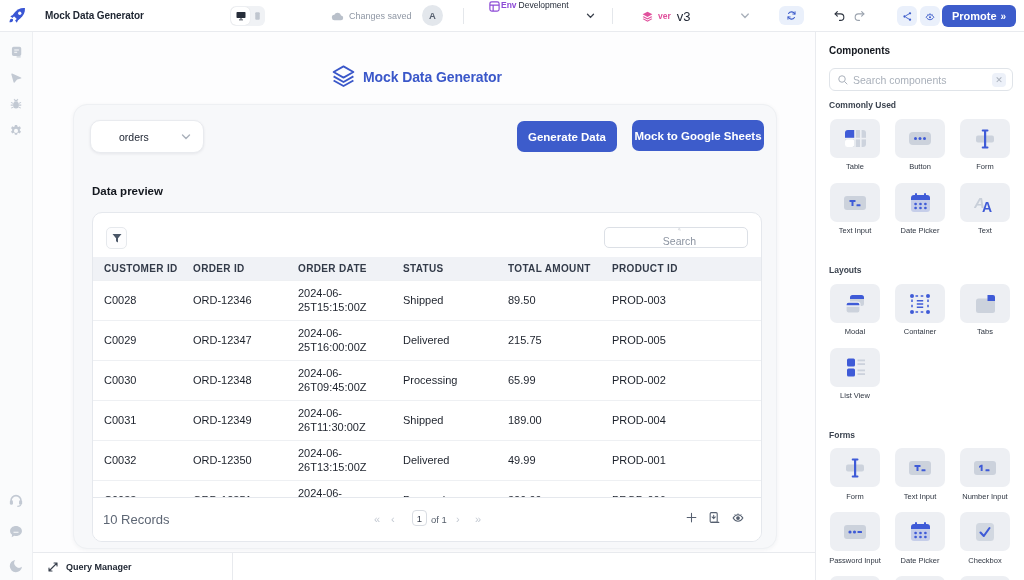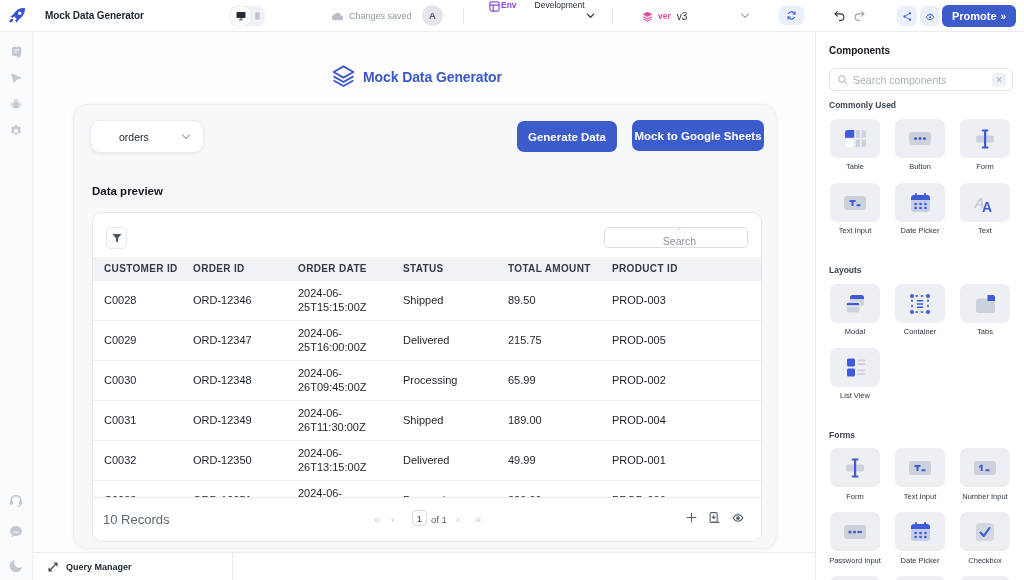--- a/index.html
+++ b/index.html
@@ -10,24 +10,24 @@
 #logo { position:absolute; left:7px; top:6px; }
 #appname { position:absolute; left:45px; top:10px; font-size:10px; font-weight:700; color:#1d2430; letter-spacing:-0.1px; }
 #segctl { position:absolute; left:230px; top:6px; width:35px; height:20px; background:#f0f2f5; border-radius:6px; display:flex; align-items:center; }
 #segctl .seg1 { width:19px; height:18px; margin-left:1px; background:#fff; border-radius:5px; display:flex; align-items:center; justify-content:center; box-shadow:0 0 1px rgba(0,0,0,.15); }
 #segctl .seg2 { width:14px; height:18px; display:flex; align-items:center; justify-content:center; }
 #saved { position:absolute; left:331px; top:0; height:32px; display:flex; align-items:center; gap:5px; color:#8f97a4; font-size:9px; }
 #avatar { position:absolute; left:422px; top:5px; width:21px; height:21px; border-radius:50%; background:#e3e7ec; color:#586170; font-size:9.5px; font-weight:700; display:flex; align-items:center; justify-content:center; }
 .vsep { position:absolute; top:8px; width:1px; height:16px; background:#e4e7eb; }
 #env { position:absolute; left:488px; top:0; height:32px; display:flex; gap:0; }
 #env .envtxt { color:#8d4bd6; font-size:8.5px; font-weight:700; }
-#env .envname { color:#242b38; font-size:8.5px; margin-left:18px; }
+#env .envname { color:#242b38; font-size:8.5px; margin-left:2px; }
 #ver { position:absolute; left:641px; top:0; height:32px; display:flex; align-items:center; gap:4px; }
 #ver .vertxt { color:#e0509c; font-size:8.5px; font-weight:700; }
-#ver .vername { color:#242b38; font-size:10px; margin-left:2px; }
+#ver .vername { color:#242b38; font-size:13px; margin-left:2px; }
 .iconbtn { position:absolute; top:6px; width:20px; height:20px; border-radius:6px; background:#eaf0fb; display:flex; align-items:center; justify-content:center; }
 #promote { position:absolute; left:942px; top:5px; width:74px; height:22px; background:#3d5ccb; border-radius:6px; color:#fff; font-size:11px; font-weight:700; display:flex; align-items:center; justify-content:center; gap:4px; }
 
 #sidebar { position:absolute; left:0; top:32px; width:33px; height:548px; background:#fafbfc; border-right:1px solid #edeff2; z-index:4; }
 #sidebar .ic { position:absolute; left:50%; transform:translateX(-50%); }
 
 #canvas { position:absolute; left:33px; top:32px; width:782px; height:520px; background:#fdfdfe; }
 #apptitle { position:absolute; left:297px; top:31px; display:flex; align-items:center; gap:6px; }
 #apptitle span { color:#3a57c9; font-size:14px; font-weight:700; letter-spacing:-0.1px; }
 #card { position:absolute; left:40px; top:72px; width:704px; height:445px; background:#f7f8fa; border:1px solid #eef0f3; border-radius:14px; box-shadow:0 1px 4px rgba(20,30,50,.05); }

